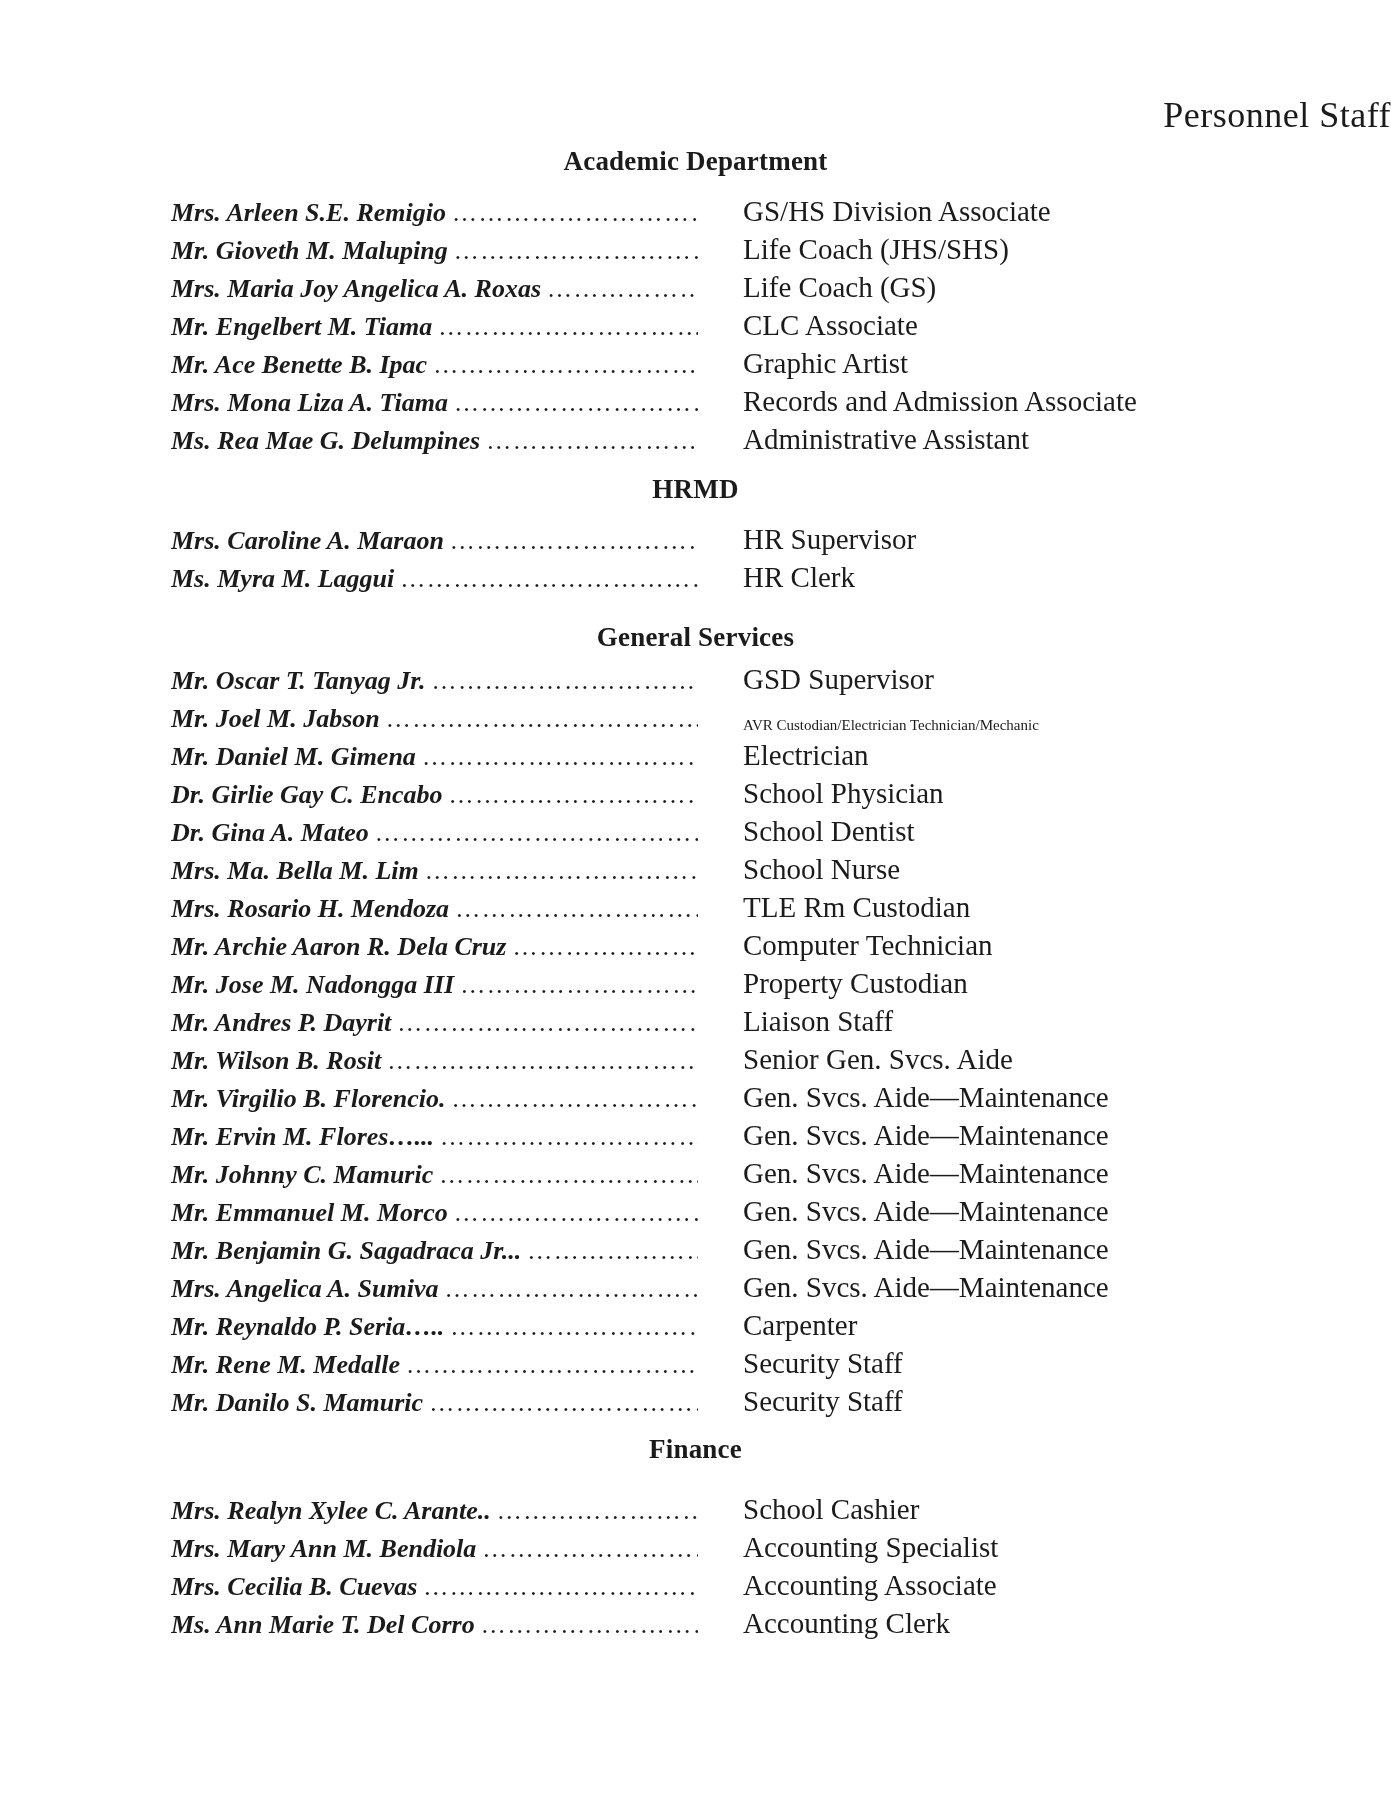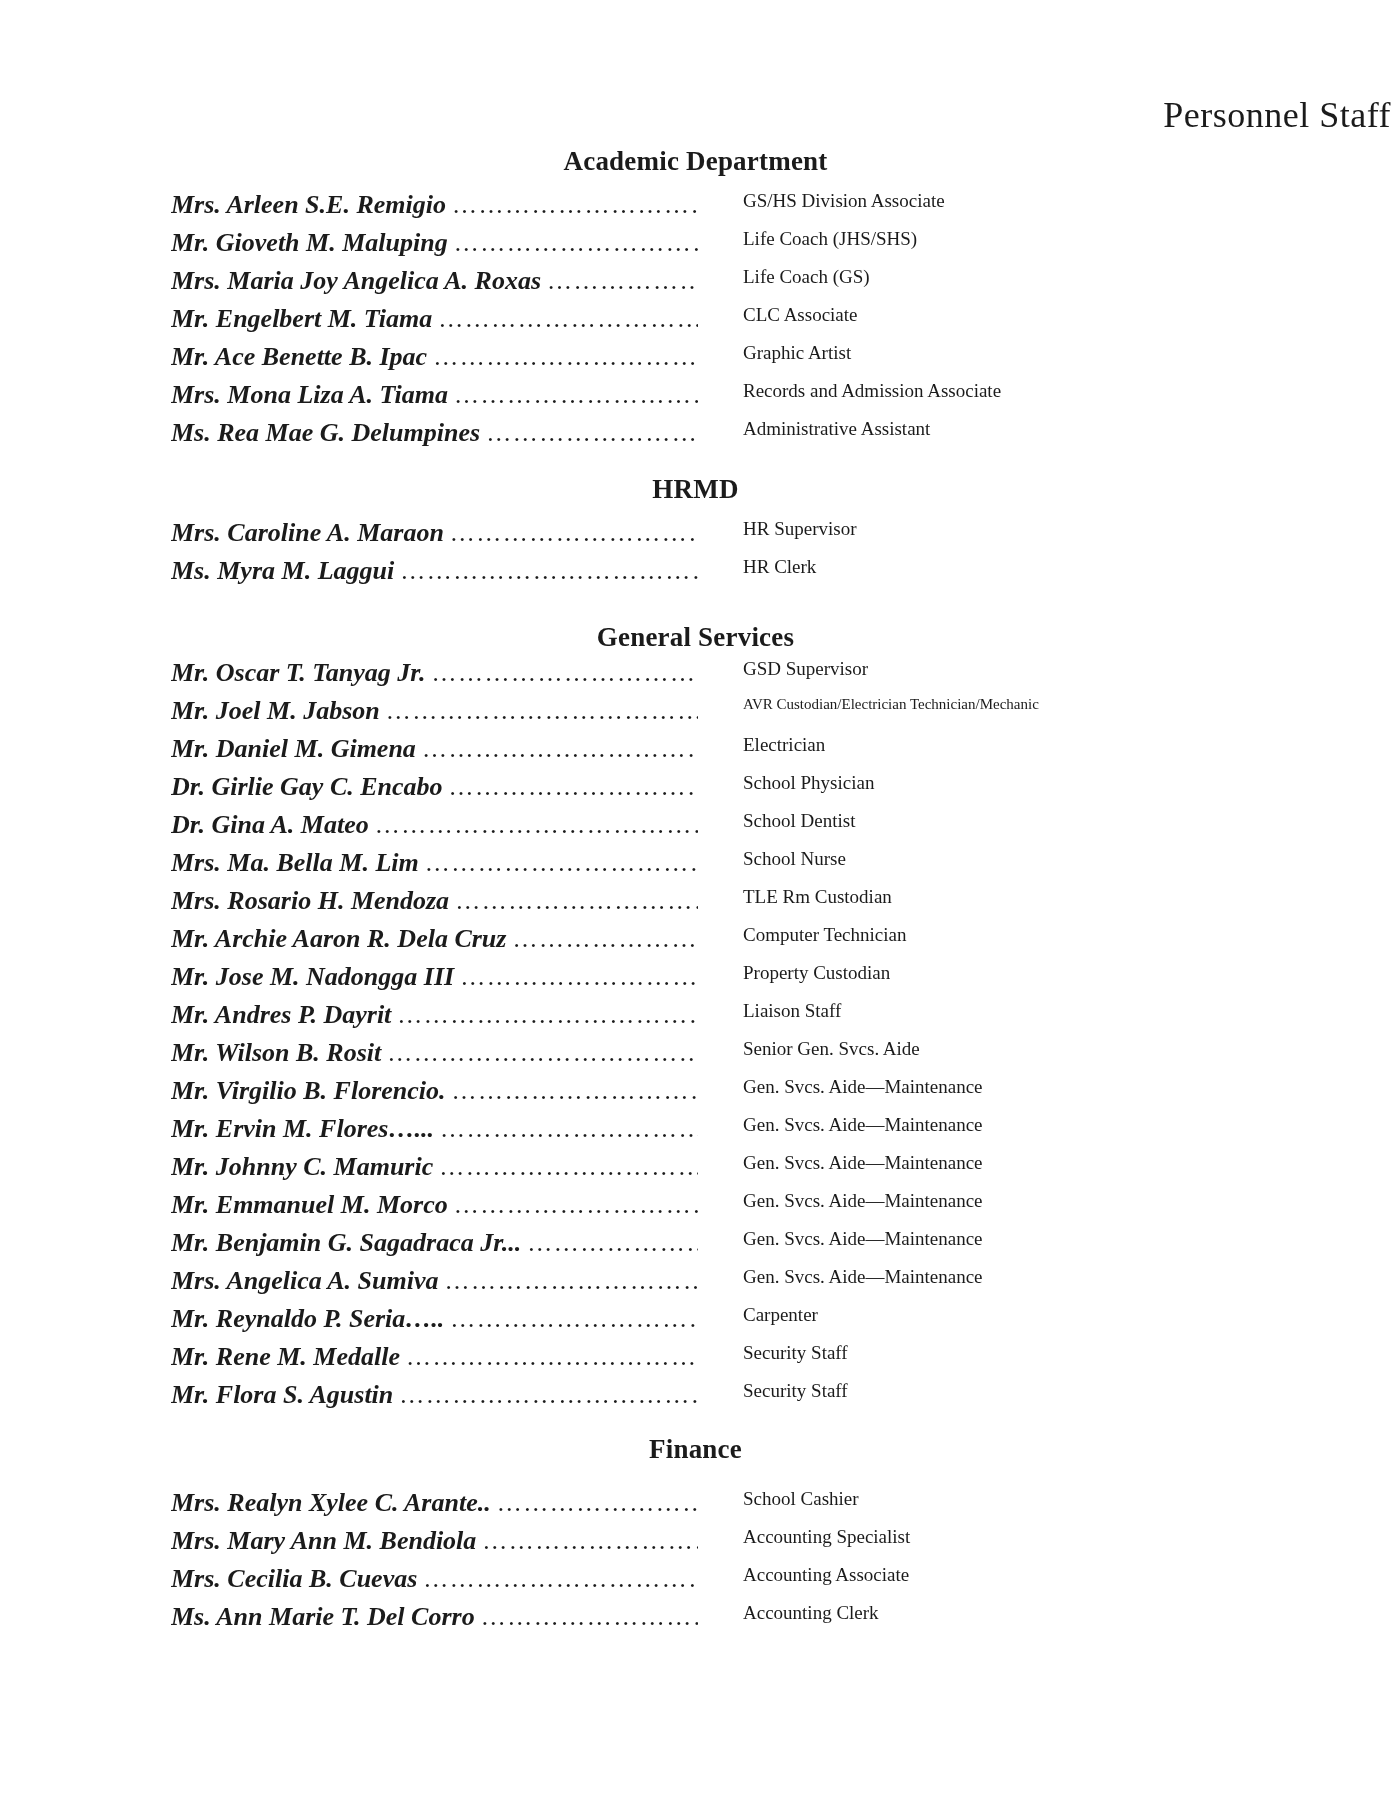--- a/index.html
+++ b/index.html
@@ -25,21 +25,21 @@
     margin: 0;
     text-align: center;
     font-size: 27px;
     line-height: 30px;
     font-weight: 700;
     letter-spacing: 0.2px;
   }
   .rows { margin: 0; }
   .row {
     display: flex;
-    align-items: flex-start;
+    align-items: flex-end;
     height: 38px;
     margin-left: 171px;
     margin-right: 260px;
   }
   .name-leader {
     width: 572px;
     min-width: 572px;
     display: flex;
     align-items: baseline;
     overflow: hidden;
@@ -54,21 +54,21 @@
     flex: 1;
     overflow: hidden;
     white-space: nowrap;
     margin-right: 45px;
     padding-left: 6px;
     font-size: 25px;
     letter-spacing: 1.5px;
   }
   .role {
     white-space: nowrap;
-    font-size: 19px;
+    font-size: 29px;
   }
   .role.small { font-size: 15px; }
 
   
   .section:nth-of-type(1) h2 { margin-top: 10px; }
   .section:nth-of-type(1) .rows { margin-top: 14px; }
   .section:nth-of-type(2) h2 { margin-top: 18px; }
   .section:nth-of-type(2) .rows { margin-top: 14px; }
   .section:nth-of-type(3) h2 { margin-top: 28px; }
   .section:nth-of-type(3) .rows { margin-top: 6px; }
@@ -313,21 +313,21 @@
   <div class="row">
     <span class="name-leader">
       <span class="name">Mr. Rene M. Medalle</span>
       <span class="leader">……………………………………………………………………………………………………………………………………………………</span>
     </span>
     <span class="role">Security Staff</span>
   </div>
 
   <div class="row">
     <span class="name-leader">
-      <span class="name">Mr. Flora S. Agustin</span>
+      <span class="name">Mr. Danilo S. Mamuric</span>
       <span class="leader">……………………………………………………………………………………………………………………………………………………</span>
     </span>
     <span class="role">Security Staff</span>
   </div>
 </div>
   </div>
 
   <div class="section">
     <h2>Finance</h2>
     <div class="rows">

